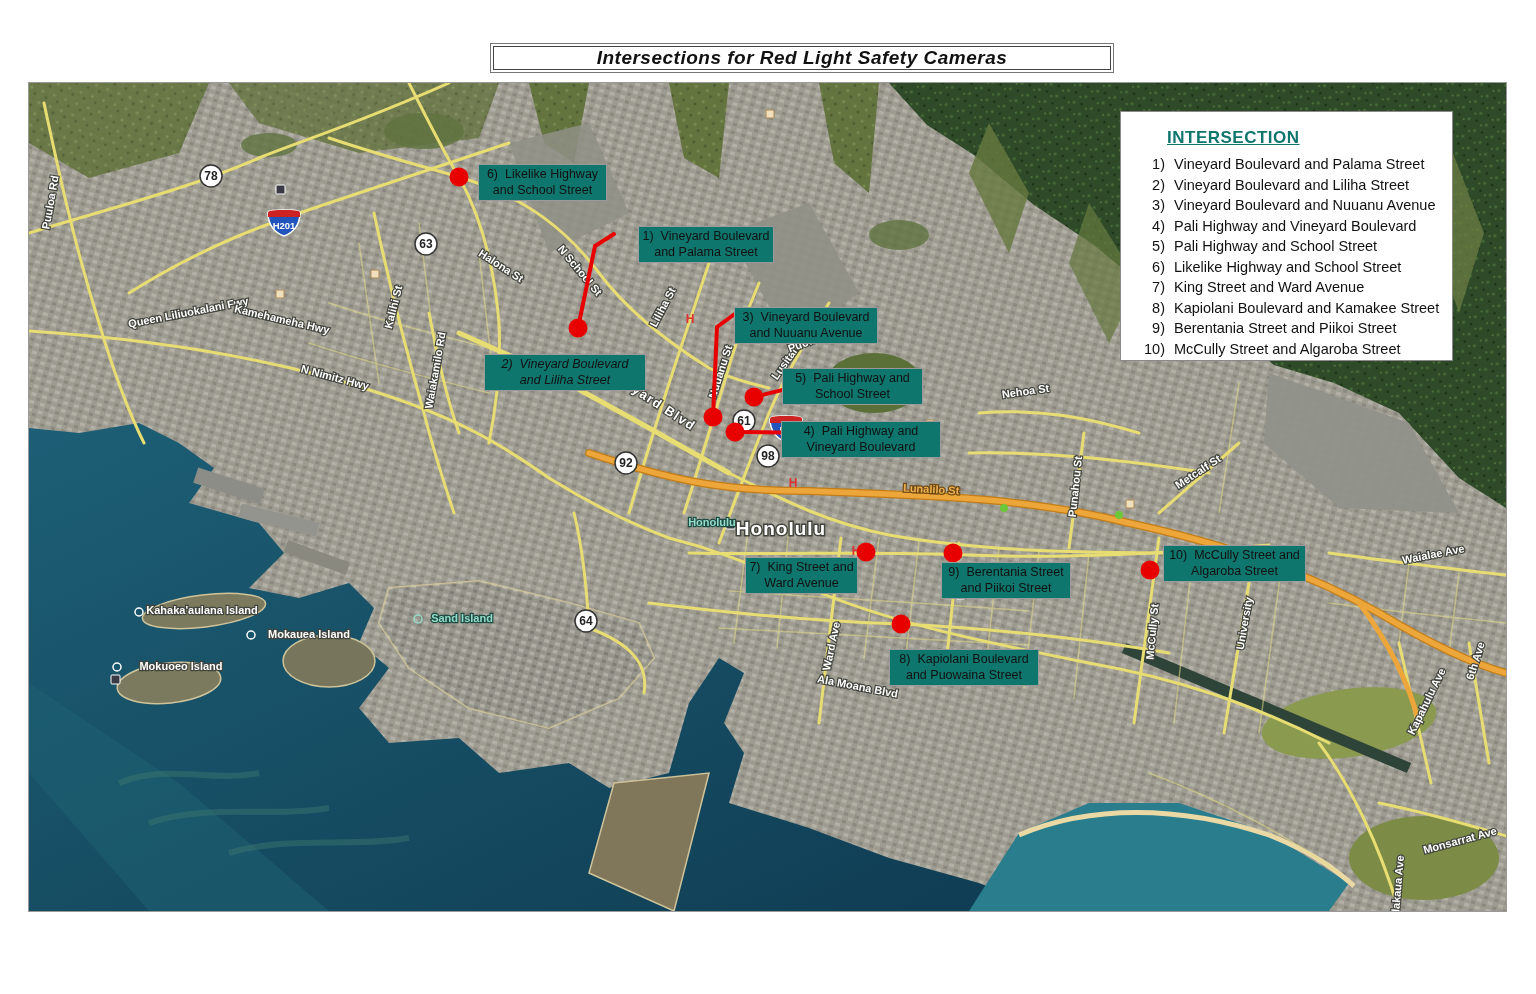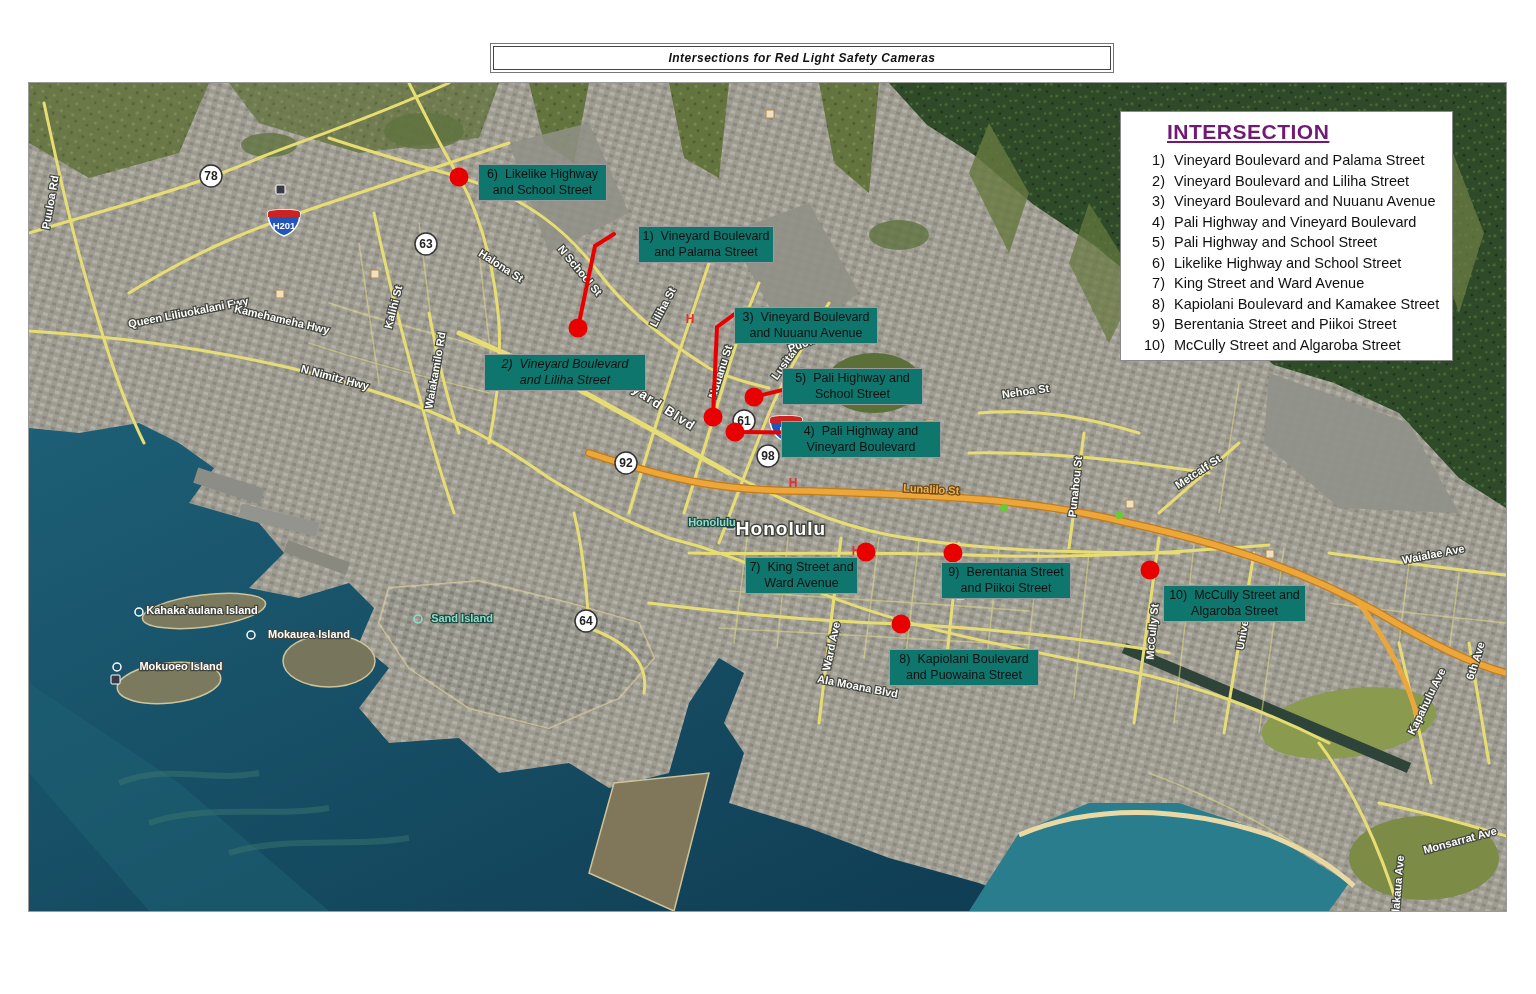--- a/index.html
+++ b/index.html
@@ -1,29 +1,29 @@
 <!DOCTYPE html>
 <html><head>
 <meta charset="utf-8">
 <style>
   html,body{margin:0;padding:0;background:#fff;}
   .page{position:relative;width:1536px;height:994px;background:#fff;overflow:hidden;
         font-family:"Liberation Sans",sans-serif;}
   .title-box{position:absolute;left:490px;top:43px;width:622px;height:28px;
         background:#fff;border:1px solid #777;box-shadow:inset 0 0 0 2px #fff,inset 0 0 0 3px #444;
         display:flex;align-items:center;justify-content:center;}
-  .title-box span{font-size:12px;font-weight:bold;font-style:italic;color:#111;letter-spacing:.5px;}
+  .title-box span{font-size:19px;font-weight:bold;font-style:italic;color:#111;letter-spacing:.5px;}
   .map{position:absolute;left:28px;top:82px;width:1477px;height:828px;border:1px solid #9a9a9a;
         background:#a09e93;overflow:hidden;}
   .map svg{position:absolute;left:0;top:0;}
   .callout{position:absolute;background:#0f766e;border:1px solid #9a9a9a;padding:2px 3px;
         font-size:12.5px;line-height:15.5px;color:#111;text-align:center;z-index:5;}
   .legend{position:absolute;left:1091px;top:28px;width:333px;height:250px;background:#fff;
         border:1px solid #8a8a8a;z-index:6;box-sizing:border-box;padding:6px 8px 0 8px;}
-  .legend-title{font-size:21px;font-weight:bold;color:#701a75;margin:2px 0 6px 38px;
+  .legend-title{font-size:17px;font-weight:bold;color:#0f766e;margin:10px 0 6px 38px;
         text-decoration:underline;letter-spacing:.5px;}
   .legend-row{display:grid;grid-template-columns:36px 1fr;column-gap:9px;
         font-size:14.5px;line-height:20.5px;color:#111;}
   .legend-num{text-align:right;}
   .lbl{font-family:"Liberation Sans",sans-serif;fill:#fff;stroke:#41443c;stroke-width:2.4px;
         paint-order:stroke;font-size:11px;text-anchor:middle;font-weight:bold;}
   .lbl-big{font-size:13px;letter-spacing:1.5px;}
   .lbl-city{font-size:19px;stroke-width:3px;letter-spacing:1px;}
   .lbl-teal{fill:#93dcc9;stroke:#1d4a42;}
   .lbl-orange{fill:#f0b054;stroke:#6e4a12;}
@@ -301,21 +301,21 @@
 
     <div class="callout" style="left:609px;top:143px;width:128px;"><span>1)</span>&nbsp; <span>Vineyard Boulevard</span><br><span>and Palama Street</span></div>
     <div class="callout" style="left:455px;top:271px;width:154px;font-style:italic;"><span>2)</span>&nbsp; <span>Vineyard Boulevard</span><br><span>and Liliha Street</span></div>
     <div class="callout" style="left:705px;top:224px;width:136px;"><span>3)</span>&nbsp; <span>Vineyard Boulevard</span><br><span>and Nuuanu Avenue</span></div>
     <div class="callout" style="left:752px;top:338px;width:152px;"><span>4)</span>&nbsp; <span>Pali Highway and</span><br><span>Vineyard Boulevard</span></div>
     <div class="callout" style="left:753px;top:285px;width:133px;text-align:center;"><span>5)</span>&nbsp; <span>Pali Highway and</span><br><span>School Street</span></div>
     <div class="callout" style="left:449px;top:81px;width:121px;"><span>6)</span>&nbsp; <span>Likelike Highway</span><br><span>and School Street</span></div>
     <div class="callout" style="left:716px;top:474px;width:105px;"><span>7)</span>&nbsp; <span>King Street and</span><br><span>Ward Avenue</span></div>
     <div class="callout" style="left:860px;top:554px;width:142px;margin-top:12px;"><span>8)</span>&nbsp; <span>Kapiolani Boulevard</span><br><span>and Puowaina Street</span></div>
     <div class="callout" style="left:912px;top:479px;width:122px;"><span>9)</span>&nbsp; <span>Berentania Street</span><br><span>and Piikoi Street</span></div>
-    <div class="callout" style="left:1134px;top:502px;width:135px;text-align:center;"><span>10)</span>&nbsp; <span>McCully Street and</span><br><span>Algaroba Street</span></div>
+    <div class="callout" style="left:1134px;top:462px;width:135px;text-align:center;"><span>10)</span>&nbsp; <span>McCully Street and</span><br><span>Algaroba Street</span></div>
 
     <div class="legend">
       <div class="legend-title">INTERSECTION</div>
       <div class="legend-row">
           <span class="legend-num">1)</span>
           <span>Vineyard Boulevard and Palama Street</span>
         </div>
       <div class="legend-row">
           <span class="legend-num">2)</span>
           <span>Vineyard Boulevard and Liliha Street</span>

